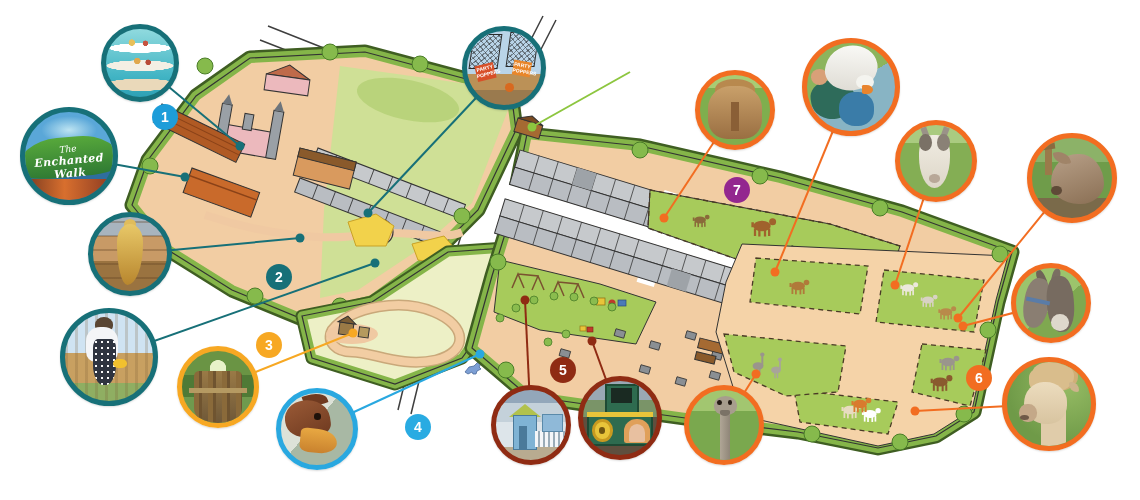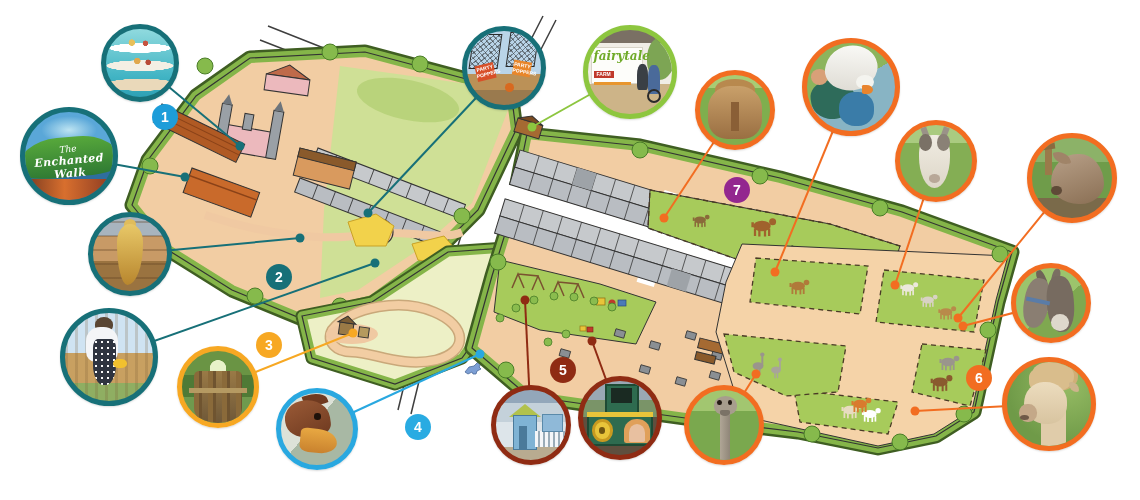--- a/index.html
+++ b/index.html
@@ -505,31 +505,20 @@
   </div>
 
   <div class="ph ph-party">
     <div class="pp-net1"></div>
     <div class="pp-net2"></div>
     <div class="pp-sign1">PARTY POPPERS</div>
     <div class="pp-sign2">PARTY POPPERS</div>
     <div class="pp-ball"></div>
   </div>
 
-  <div class="ph ph-fairytale">
-    <div class="ft-tree"></div>
-    <div class="ft-sign">
-      <span class="ft-word">fairytale</span>
-      <span class="ft-farm">FARM</span>
-      <span class="ft-tag"></span>
-    </div>
-    <div class="ft-p1"></div>
-    <div class="ft-p2"></div>
-    <div class="ft-wheel"></div>
-  </div>
 
   <div class="ph ph-pony">
     <div class="po-mane"></div>
     <div class="po-body"></div>
     <div class="po-blaze"></div>
   </div>
 
   <div class="ph ph-goose">
     <div class="gs-bag"></div>
     <div class="gs-bag2"></div>

